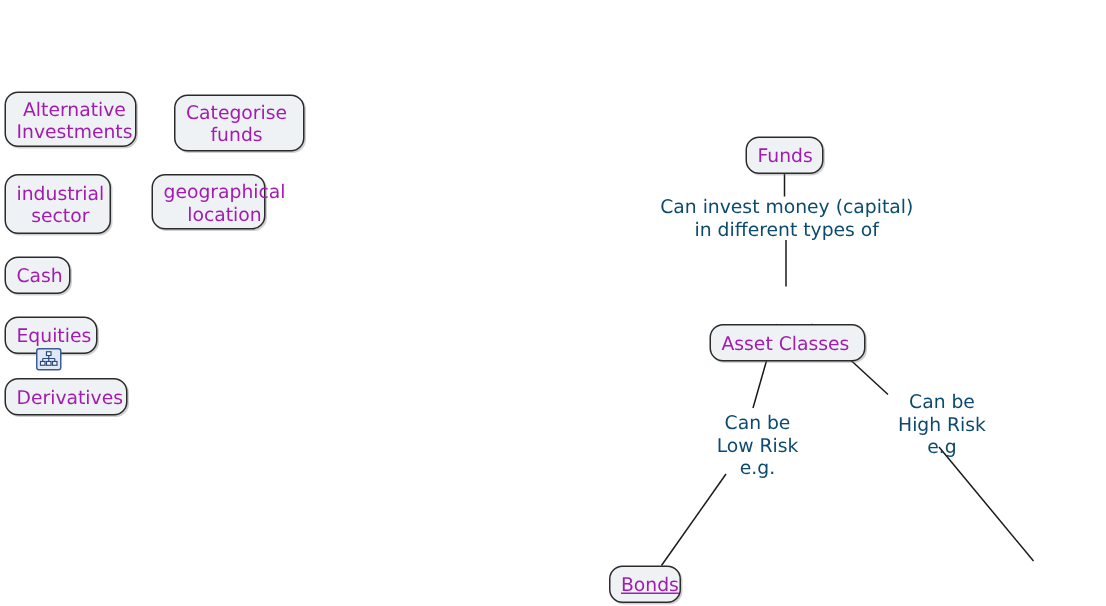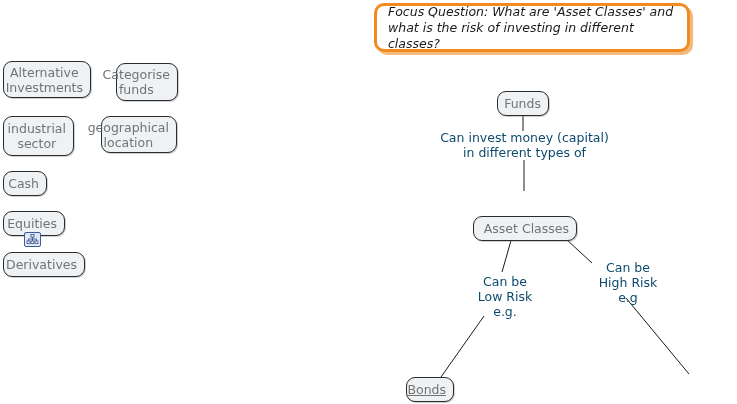--- a/index.html
+++ b/index.html
@@ -36,25 +36,25 @@
 
   
   .node {
     position: absolute;
     box-sizing: border-box;
     background: #eef2f5;
     border: 1px solid #2b2b2b;
     border-radius: 9px;
     display: flex;
     align-items: center;
-    justify-content: flex-end;
+    justify-content: flex-start;
     text-align: center;
     font-size: 12.5px;
     line-height: 15px;
-    color: #737373;
+    color: #a21caf;
     padding: 2px 7px;
     white-space: pre-line;
     box-shadow: 1px 1px 0 rgba(120,120,120,0.35);
   }
 
   
   .linkphrase {
     position: absolute;
     text-align: center;
     font-size: 12.5px;
@@ -109,29 +109,25 @@
 
   <svg id="link-layer" viewBox="0 0 737 404" width="737" height="404">
       <line x1="523" y1="116" x2="523" y2="131" stroke="#1a1a1a" stroke-width="1"></line>
       <line x1="524" y1="160" x2="524" y2="191" stroke="#1a1a1a" stroke-width="1"></line>
       <line x1="518" y1="216" x2="502" y2="272" stroke="#1a1a1a" stroke-width="1"></line>
       <line x1="541" y1="216" x2="592" y2="263" stroke="#1a1a1a" stroke-width="1"></line>
       <line x1="484" y1="316" x2="441" y2="377" stroke="#1a1a1a" stroke-width="1"></line>
       <line x1="626" y1="298" x2="689" y2="374" stroke="#1a1a1a" stroke-width="1"></line>
     </svg>
 
-  <div id="focus-question">
-    <span class="fq-text">Focus  Question:  What are 'Asset Classes' and
-what is the risk of investing in different classes?</span>
-  </div>
 
   <div id="unplaced-group">
       <div class="node" style="left: 3px; top: 61px; width: 88px; height: 37px;"><span>Alternative
 Investments</span></div>
-      <div class="node" style="left: 116px; top: 63px; width: 62px; height: 38px;"><span>Categorise
+      <div class="node" style="left: 116px; top: 63px; width: 87px; height: 38px;"><span>Categorise
 funds</span></div>
       <div class="node" style="left: 3px; top: 116px; width: 71px; height: 40px;"><span>industrial
 sector</span></div>
       <div class="node" style="left: 101px; top: 116px; width: 76px; height: 37px;"><span>geographical
 location</span></div>
       <div class="node" style="left: 3px; top: 171px; width: 44px; height: 25px;"><span>Cash</span></div>
       <div class="node" style="left: 3px; top: 211px; width: 62px; height: 25px;"><span>Equities</span></div>
       <div class="node" style="left: 3px; top: 252px; width: 82px; height: 25px;"><span>Derivatives</span></div>
     </div>
 

